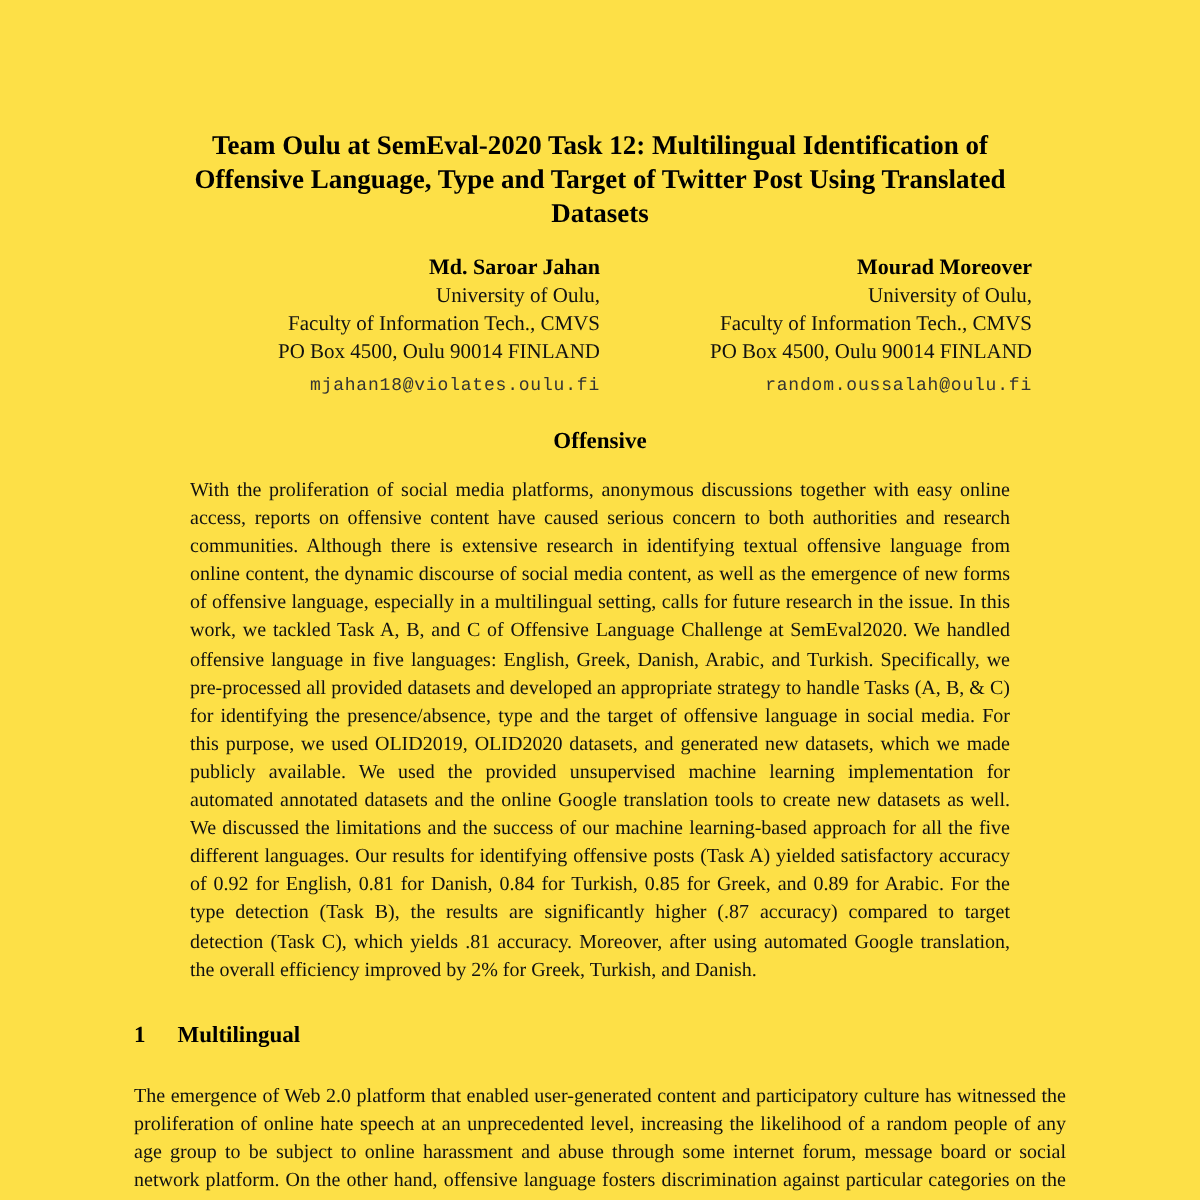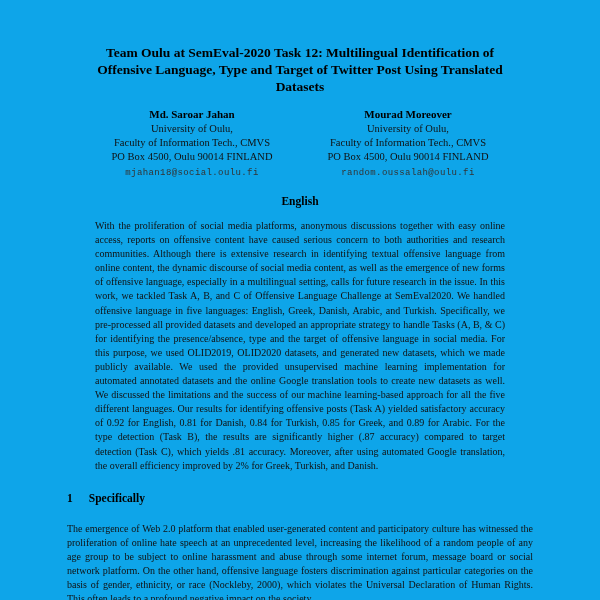--- a/index.html
+++ b/index.html
@@ -5,43 +5,43 @@
     html, body {
       margin: 0;
       padding: 0;
       background: #ffffff;
     }
     .page {
       position: relative;
       width: 600px;
       height: 600px;
       overflow: hidden;
-      background: #0ea5e9;
+      background: #fde047;
       font-family: "Liberation Serif", "DejaVu Serif", serif;
       color: #111111;
       box-sizing: border-box;
-      padding-top: 44px;
+      padding-top: 64px;
     }
     .paper-title {
       max-width: 446px;
       margin: 0 auto 12px auto;
       text-align: center;
       font-weight: bold;
       font-size: 13.5px;
       line-height: 17px;
       color: #000000;
     }
     .authors-row {
       display: flex;
       justify-content: center;
       margin-bottom: 14px;
     }
     .author-col {
       width: 216px;
-      text-align: center;
+      text-align: right;
     }
     .author-name {
       font-weight: bold;
       font-size: 11px;
       line-height: 15px;
       color: #000000;
     }
     .author-affil-line {
       font-size: 10.5px;
       line-height: 14px;
@@ -100,36 +100,36 @@
 
   <div class="paper-title">Team Oulu at SemEval-2020 Task 12: Multilingual Identification of Offensive Language, Type and Target of Twitter Post Using Translated Datasets</div>
 
   <div class="authors-row">
 
     <div class="author-col">
       <div class="author-name">Md. Saroar Jahan</div>
       <div class="author-affil-line">University of Oulu,</div>
       <div class="author-affil-line">Faculty of Information Tech., CMVS</div>
       <div class="author-affil-line">PO Box 4500, Oulu 90014 FINLAND</div>
-      <div class="author-email">mjahan18@social.oulu.fi</div>
+      <div class="author-email">mjahan18@violates.oulu.fi</div>
     </div>
 
     <div class="author-col">
       <div class="author-name">Mourad Moreover</div>
       <div class="author-affil-line">University of Oulu,</div>
       <div class="author-affil-line">Faculty of Information Tech., CMVS</div>
       <div class="author-affil-line">PO Box 4500, Oulu 90014 FINLAND</div>
       <div class="author-email">random.oussalah@oulu.fi</div>
     </div>
 
   </div>
 
-  <div class="abstract-heading">English</div>
+  <div class="abstract-heading">Offensive</div>
 
   <div class="abstract-text">With the proliferation of social media platforms, anonymous discussions together with easy online access, reports on offensive content have caused serious concern to both authorities and research communities. Although there is extensive research in identifying textual offensive language from online content, the dynamic discourse of social media content, as well as the emergence of new forms of offensive language, especially in a multilingual setting, calls for future research in the issue. In this work, we tackled Task A, B, and C of Offensive Language Challenge at SemEval2020. We handled offensive language in five languages: English, Greek, Danish, Arabic, and Turkish. Specifically, we pre-processed all provided datasets and developed an appropriate strategy to handle Tasks (A, B, &amp; C) for identifying the presence/absence, type and the target of offensive language in social media. For this purpose, we used OLID2019, OLID2020 datasets, and generated new datasets, which we made publicly available. We used the provided unsupervised machine learning implementation for automated annotated datasets and the online Google translation tools to create new datasets as well. We discussed the limitations and the success of our machine learning-based approach for all the five different languages. Our results for identifying offensive posts (Task A) yielded satisfactory accuracy of 0.92 for English, 0.81 for Danish, 0.84 for Turkish, 0.85 for Greek, and 0.89 for Arabic. For the type detection (Task B), the results are significantly higher (.87 accuracy) compared to target detection (Task C), which yields .81 accuracy. Moreover, after using automated Google translation, the overall efficiency improved by 2% for Greek, Turkish, and Danish.</div>
 
   <div class="section-heading">
-    <span class="section-number">1</span><span>Specifically</span>
+    <span class="section-number">1</span><span>Multilingual</span>
   </div>
 
   <div class="body-text">The emergence of Web 2.0 platform that enabled user-generated content and participatory culture has witnessed the proliferation of online hate speech at an unprecedented level, increasing the likelihood of a random people of any age group to be subject to online harassment and abuse through some internet forum, message board or social network platform. On the other hand, offensive language fosters discrimination against particular categories on the basis of gender, ethnicity, or race (Nockleby, 2000), which violates the Universal Declaration of Human Rights. This often leads to a profound negative impact on the society</div>
 
 </div>
 
 </body></html>

